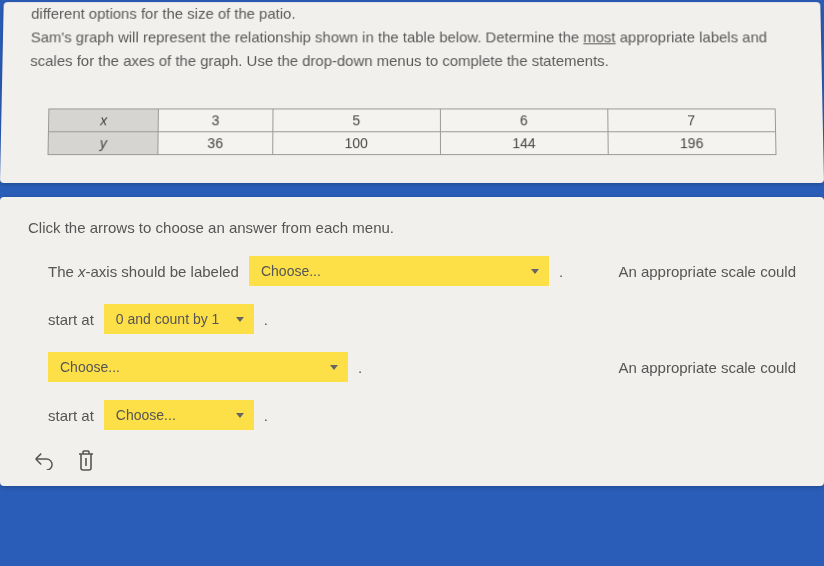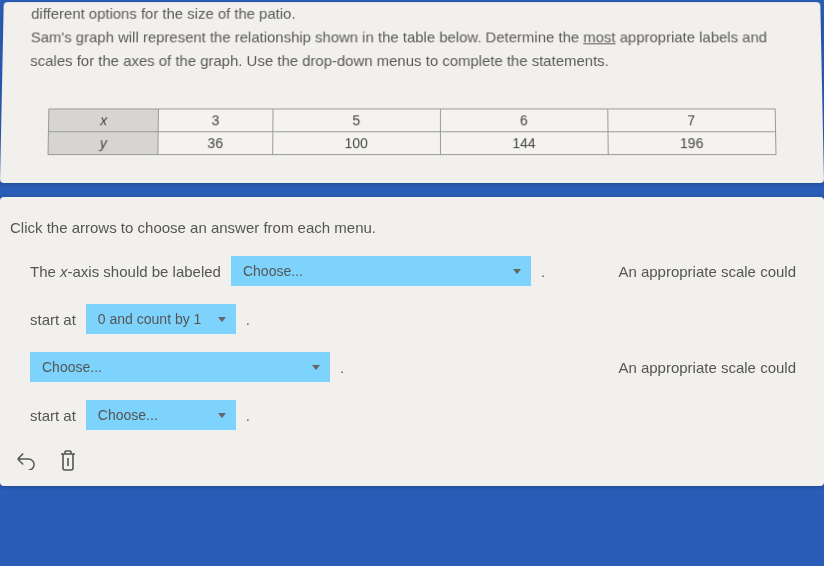--- a/index.html
+++ b/index.html
@@ -19,21 +19,21 @@
     padding: 0;
     box-shadow: 0 1px 4px rgba(0,0,0,0.25);
     filter: blur(0.3px);
   }
   .card-top {
     padding: 0 28px 24px 28px;
     transform: perspective(1400px) rotateX(4deg);
     transform-origin: bottom center;
   }
   .card-bottom {
-    padding: 22px 28px 10px 10px;
+    padding: 22px 28px 10px 28px;
   }
   .intro-text {
     font-size: 15px;
     line-height: 1.6;
     color: #5a5a5a;
     margin-bottom: 36px;
   }
   .most { text-decoration: underline; }
   table.data {
     width: 95%;
@@ -66,21 +66,21 @@
     align-items: center;
     flex-wrap: wrap;
     gap: 10px;
     margin: 3px 0 18px 20px;
   }
   .sentence .right {
     margin-left: auto;
     text-align: right;
   }
   .dropdown {
-    background: #7dd3fc;
+    background: #fde047;
     border: none;
     padding: 7px 28px 7px 12px;
     font-size: 14px;
     color: #555;
     position: relative;
     display: inline-flex;
     align-items: center;
     min-width: 90px;
     cursor: pointer;
   }

